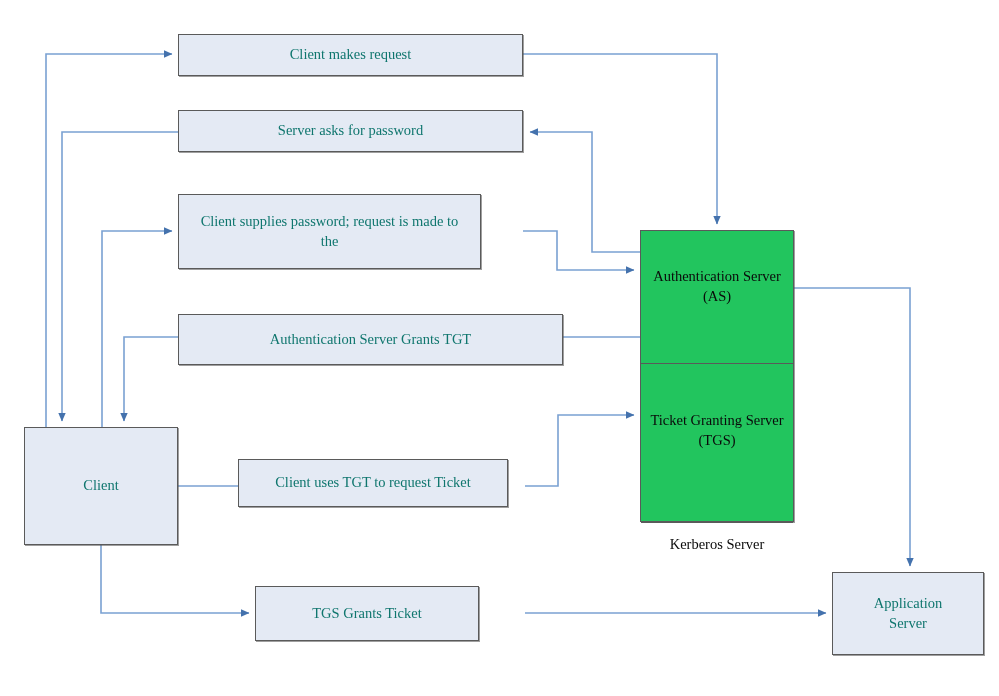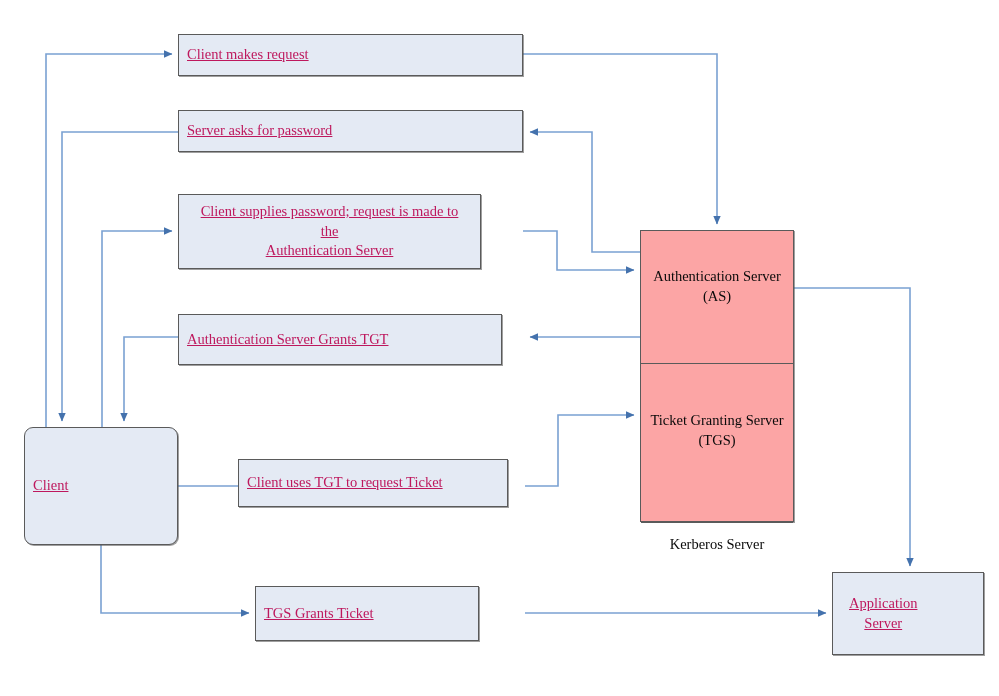--- a/index.html
+++ b/index.html
@@ -1,24 +1,24 @@
 <!DOCTYPE html>
 <html><head>
 <meta charset="utf-8">
 <style>
   html,body{margin:0;padding:0;background:#ffffff;}
   body{width:999px;height:696px;position:relative;overflow:hidden;
        font-family:"Liberation Serif","DejaVu Serif",serif;}
   #canvas{position:absolute;left:0;top:0;width:999px;height:696px;}
   .box{position:absolute;background:#e4eaf4;border:1.5px solid #5a5a5a;
-       box-sizing:border-box;display:flex;align-items:center;
-       text-align:center;color:#be185d;font-size:14.5px;line-height:1.35;
-       box-shadow:1px 1px 0 rgba(80,80,80,.55);text-decoration:underline;}
+       box-sizing:border-box;display:flex;align-items:center;justify-content:center;
+       text-align:center;color:#0f766e;font-size:14.5px;line-height:1.35;
+       box-shadow:1px 1px 0 rgba(80,80,80,.55);}
   .box span{display:block;padding:0 8px;}
-  .stack{position:absolute;background:#fca5a5;border:1.5px solid #5a5a5a;
+  .stack{position:absolute;background:#22c55e;border:1.5px solid #5a5a5a;
          box-sizing:border-box;box-shadow:1px 1px 0 rgba(80,80,80,.55);}
   .seg{position:absolute;left:0;width:100%;box-sizing:border-box;
        display:flex;align-items:center;justify-content:center;text-align:center;
        color:#0a0a0a;font-size:14.5px;line-height:1.35;}
   .seg.div-top{border-top:1.5px solid #5a5a5a;}
   svg.wires{position:absolute;left:0;top:0;width:999px;height:696px;
             pointer-events:none;overflow:visible;}
 </style>
 </head>
 <body>
@@ -65,29 +65,28 @@
     <span>Client makes request</span>
   </div>
 
   <div class="box" style="left:178px;top:110px;width:345px;height:42px;">
     <span>Server asks for password</span>
   </div>
 
   <div class="box" style="left:178px;top:194px;width:303px;height:75px;">
     <span>
       <span>Client supplies password; request is made to the</span>
-      <span>Authentication Server</span>
     </span>
   </div>
 
-  <div class="box" style="left:178px;top:314px;width:324px;height:51px;">
+  <div class="box" style="left:178px;top:314px;width:385px;height:51px;">
     <span>Authentication Server Grants TGT</span>
   </div>
 
-  <div class="box" style="left:24px;top:427px;width:154px;height:118px;border-radius:9px;">
+  <div class="box" style="left:24px;top:427px;width:154px;height:118px;">
     <span>Client</span>
   </div>
 
   <div class="box" style="left:238px;top:459px;width:270px;height:48px;">
     <span>Client uses TGT to request Ticket</span>
   </div>
 
   <div class="box" style="left:255px;top:586px;width:224px;height:55px;">
     <span>TGS Grants Ticket</span>
   </div>

